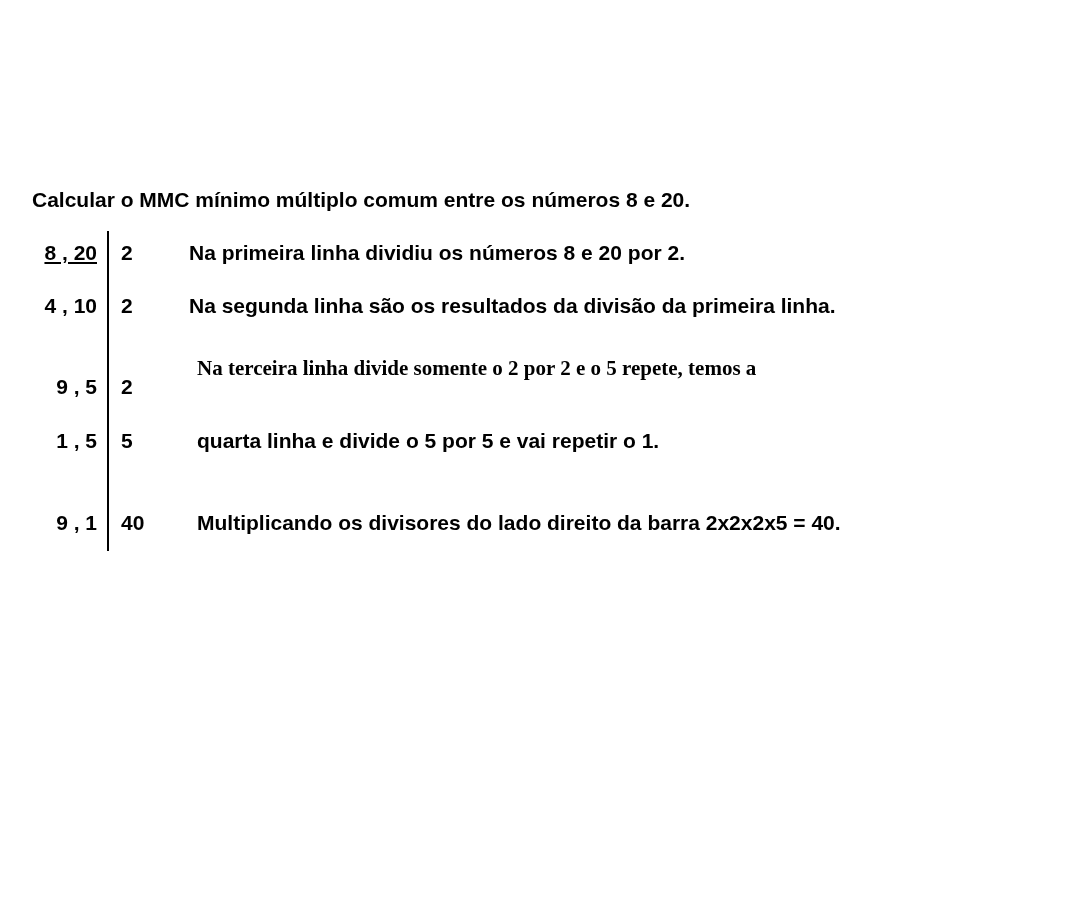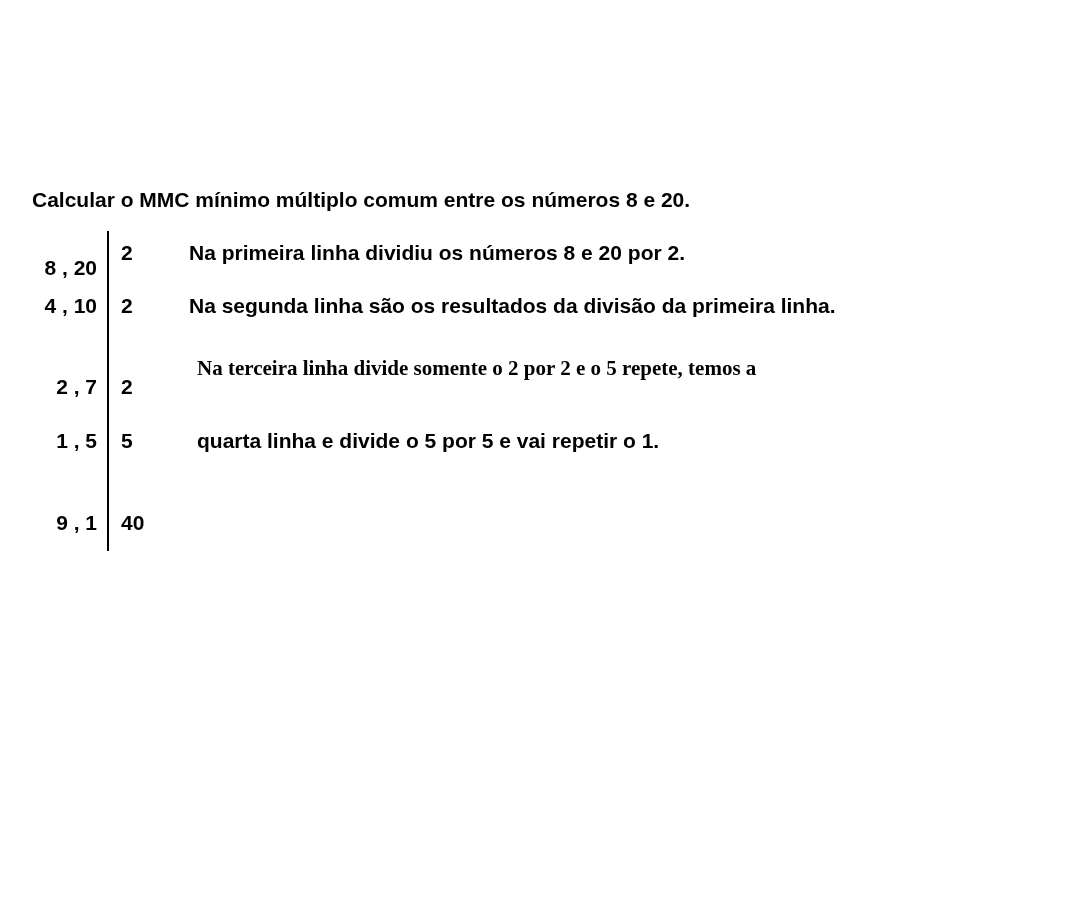--- a/index.html
+++ b/index.html
@@ -38,40 +38,41 @@
 </head>
 <body>
 
 <div class="abs intro">
 </div>
 
 <div class="abs question">Calcular o MMC mínimo múltiplo comum entre os números 8 e 20.</div>
 
 <div class="divider"></div>
 
-<div class="abs num" style="top:254px;">8 , 20</div>
+<div class="abs num" style="top:239px;text-decoration:underline;">8 , 20</div>
 <div class="abs div" style="top:239px;">2</div>
 <div class="abs expl" style="top:239px;">
   <span class="expl-line">Na primeira linha dividiu os números 8 e 20 por 2.</span>
 </div>
 
 <div class="abs num" style="top:292px;">4 , 10</div>
 <div class="abs div" style="top:292px;">2</div>
 <div class="abs expl" style="top:292px;">
   <span class="expl-line">Na segunda linha são os resultados da divisão da primeira linha.</span>
 </div>
 
-<div class="abs num" style="top:373px;">2 ,  7</div>
+<div class="abs num" style="top:373px;">9 ,  5</div>
 <div class="abs div" style="top:373px;">2</div>
 <div class="abs expl" style="top:354px; left:197px;font-family:Liberation Serif, serif;">
   <span class="expl-line">Na terceira linha divide somente o 2 por 2 e o 5 repete, temos a</span>
 </div>
 
 <div class="abs num" style="top:427px;">1 ,  5</div>
 <div class="abs div" style="top:427px;">5</div>
 <div class="abs expl" style="top:427px; left:197px;">
   <span class="expl-line">quarta linha e divide o 5 por 5 e vai repetir o 1.</span>
 </div>
 
 <div class="abs num" style="top:509px;">9 ,  1</div>
 <div class="abs div" style="top:509px;">40</div>
 <div class="abs expl" style="top:509px; left:197px;">
+  <span class="expl-line">Multiplicando os divisores do lado direito da barra 2x2x2x5 = 40.</span>
 </div>
 
 </body></html>

